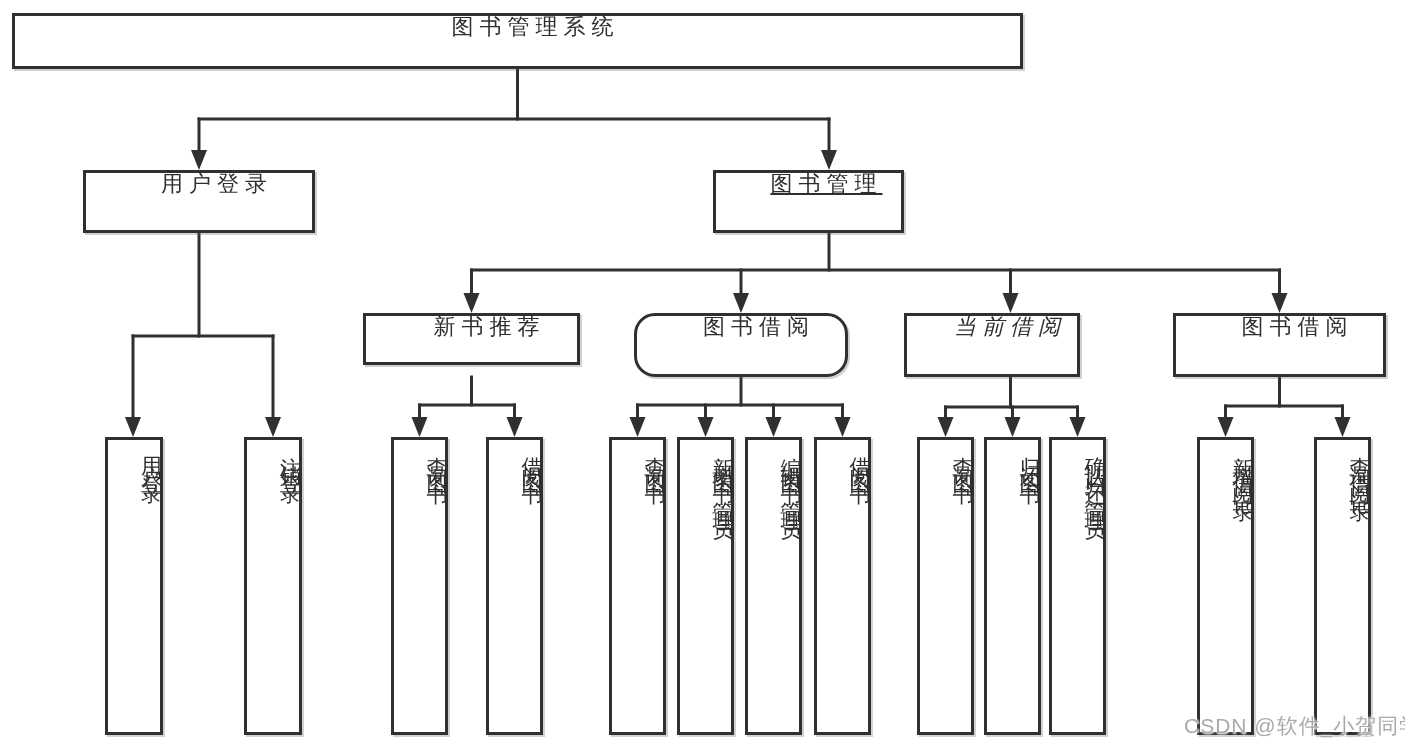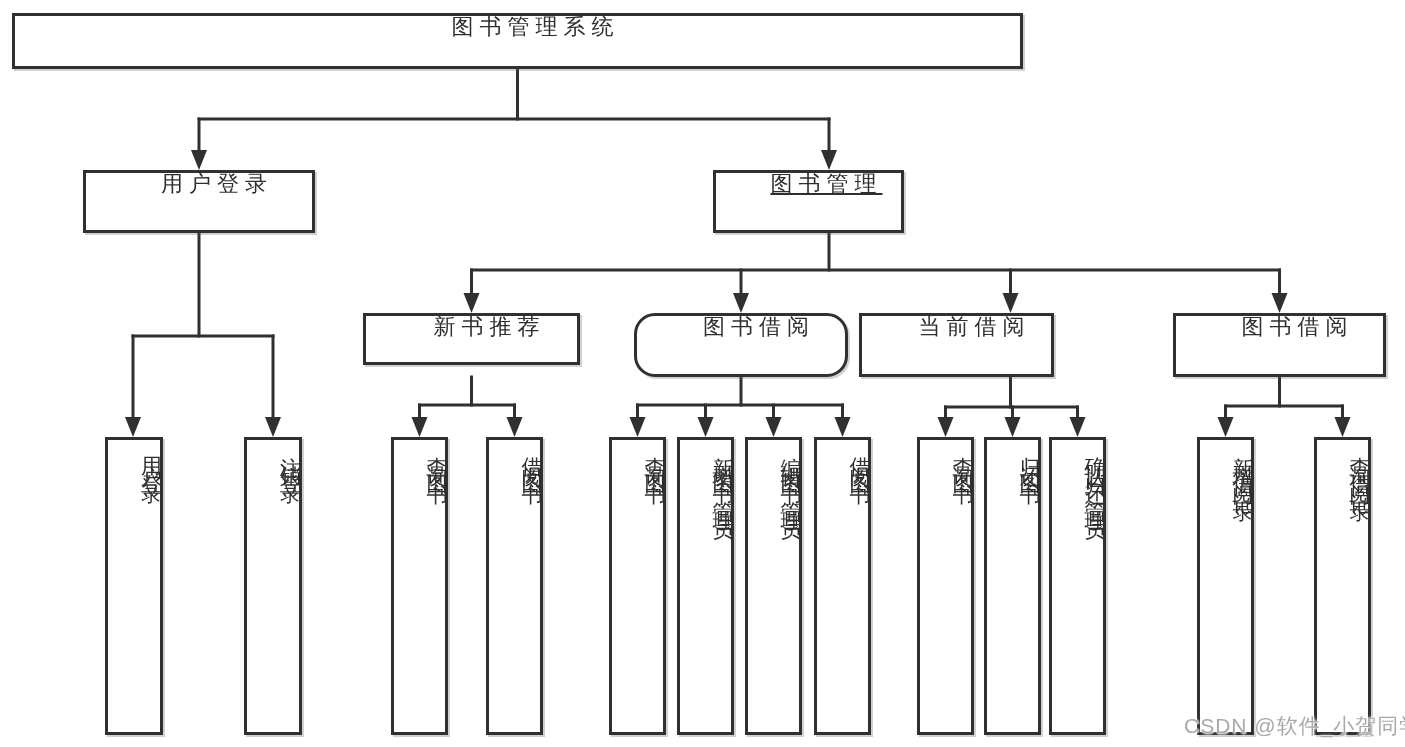--- a/index.html
+++ b/index.html
@@ -20,21 +20,21 @@
     font-size:21px;letter-spacing:9px;line-height:1;
   }
   
   .root{left:12px;top:13px;width:1011px;height:56px;}
   
   .l2a{left:83px;top:170px;width:232px;height:63px;}
   .l2b{left:713px;top:170px;width:191px;height:63px;text-decoration:underline;}
   
   .l3a{left:363px;top:313px;width:217px;height:52px;}
   .l3b{left:634px;top:313px;width:214px;height:64px;border-radius:21px;}
-  .l3c{left:859px;top:313px;width:195px;height:64px;}
+  .l3c{left:904px;top:313px;width:176px;height:64px;font-style:italic;}
   .l3d{left:1173px;top:313px;width:213px;height:64px;}
   
   .leaf{top:437px;height:298px;}
   .p1 {left:105px;width:58px;}
   .p2 {left:244px;width:58px;}
   .p3 {left:391px;width:57px;}
   .p4 {left:486px;width:57px;}
   .p5 {left:609px;width:57px;}
   .p6 {left:677px;width:57px;}
   .p7 {left:745px;width:57px;}

